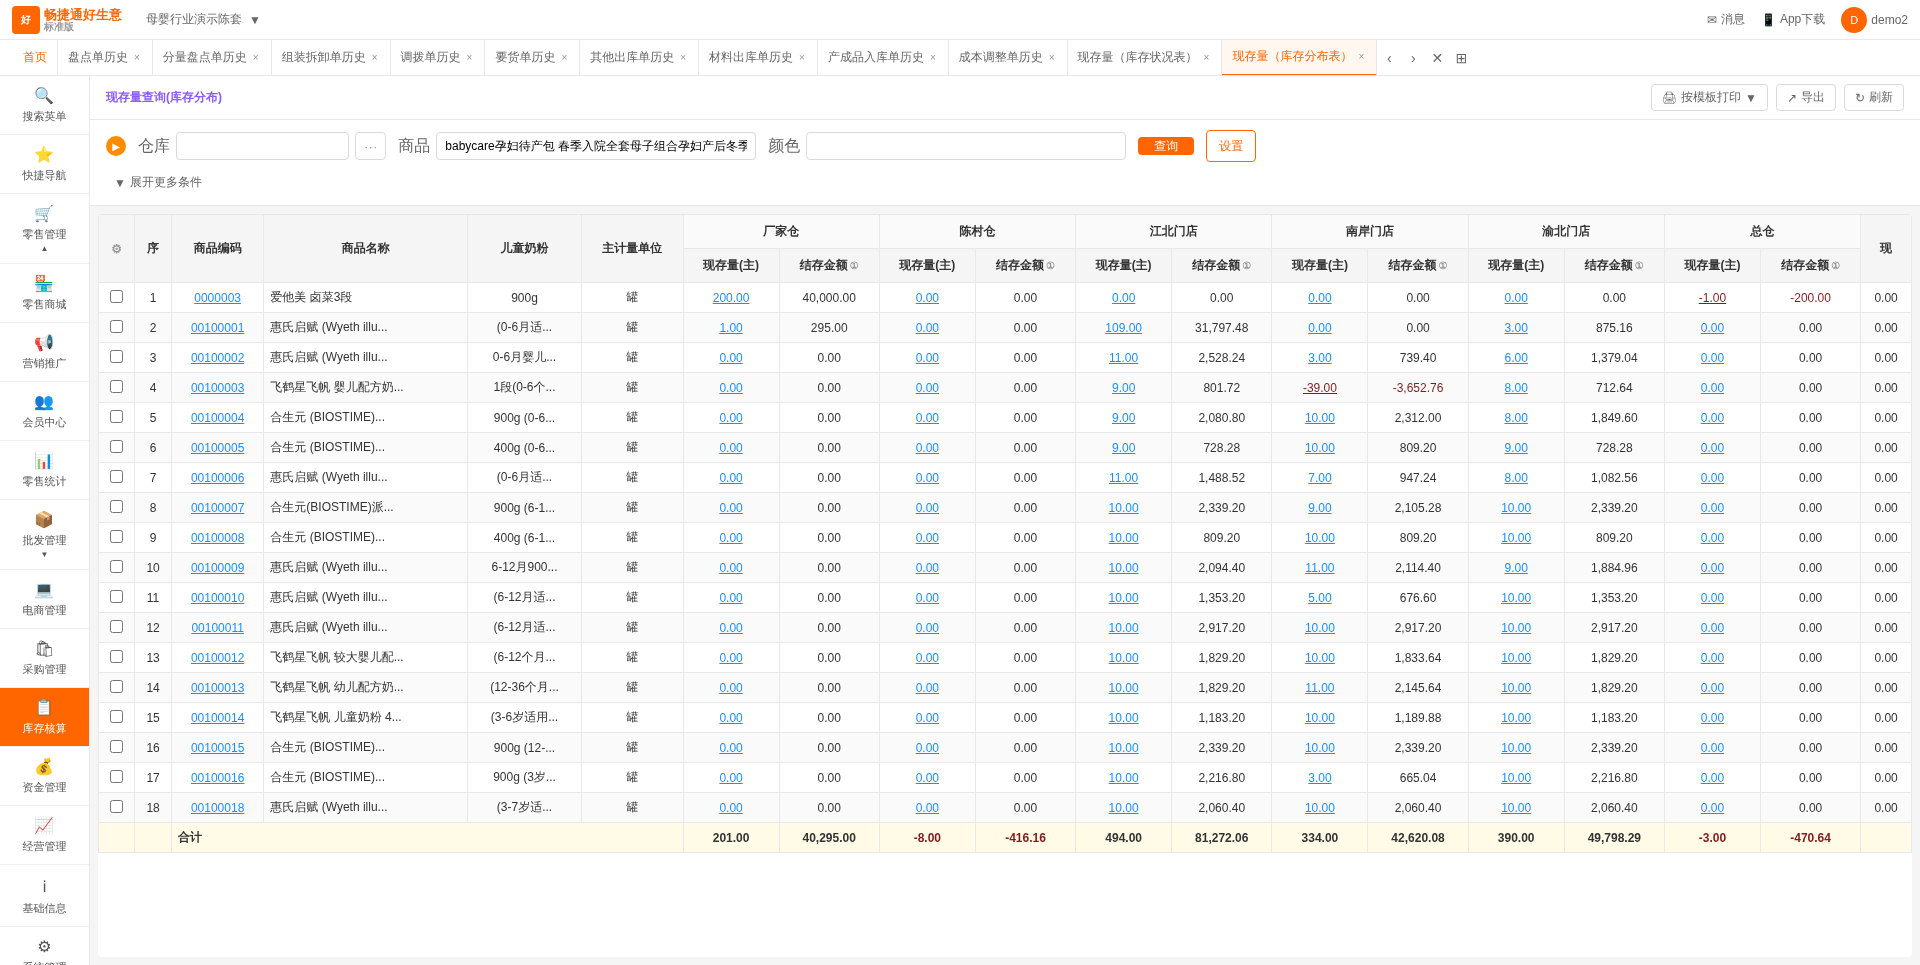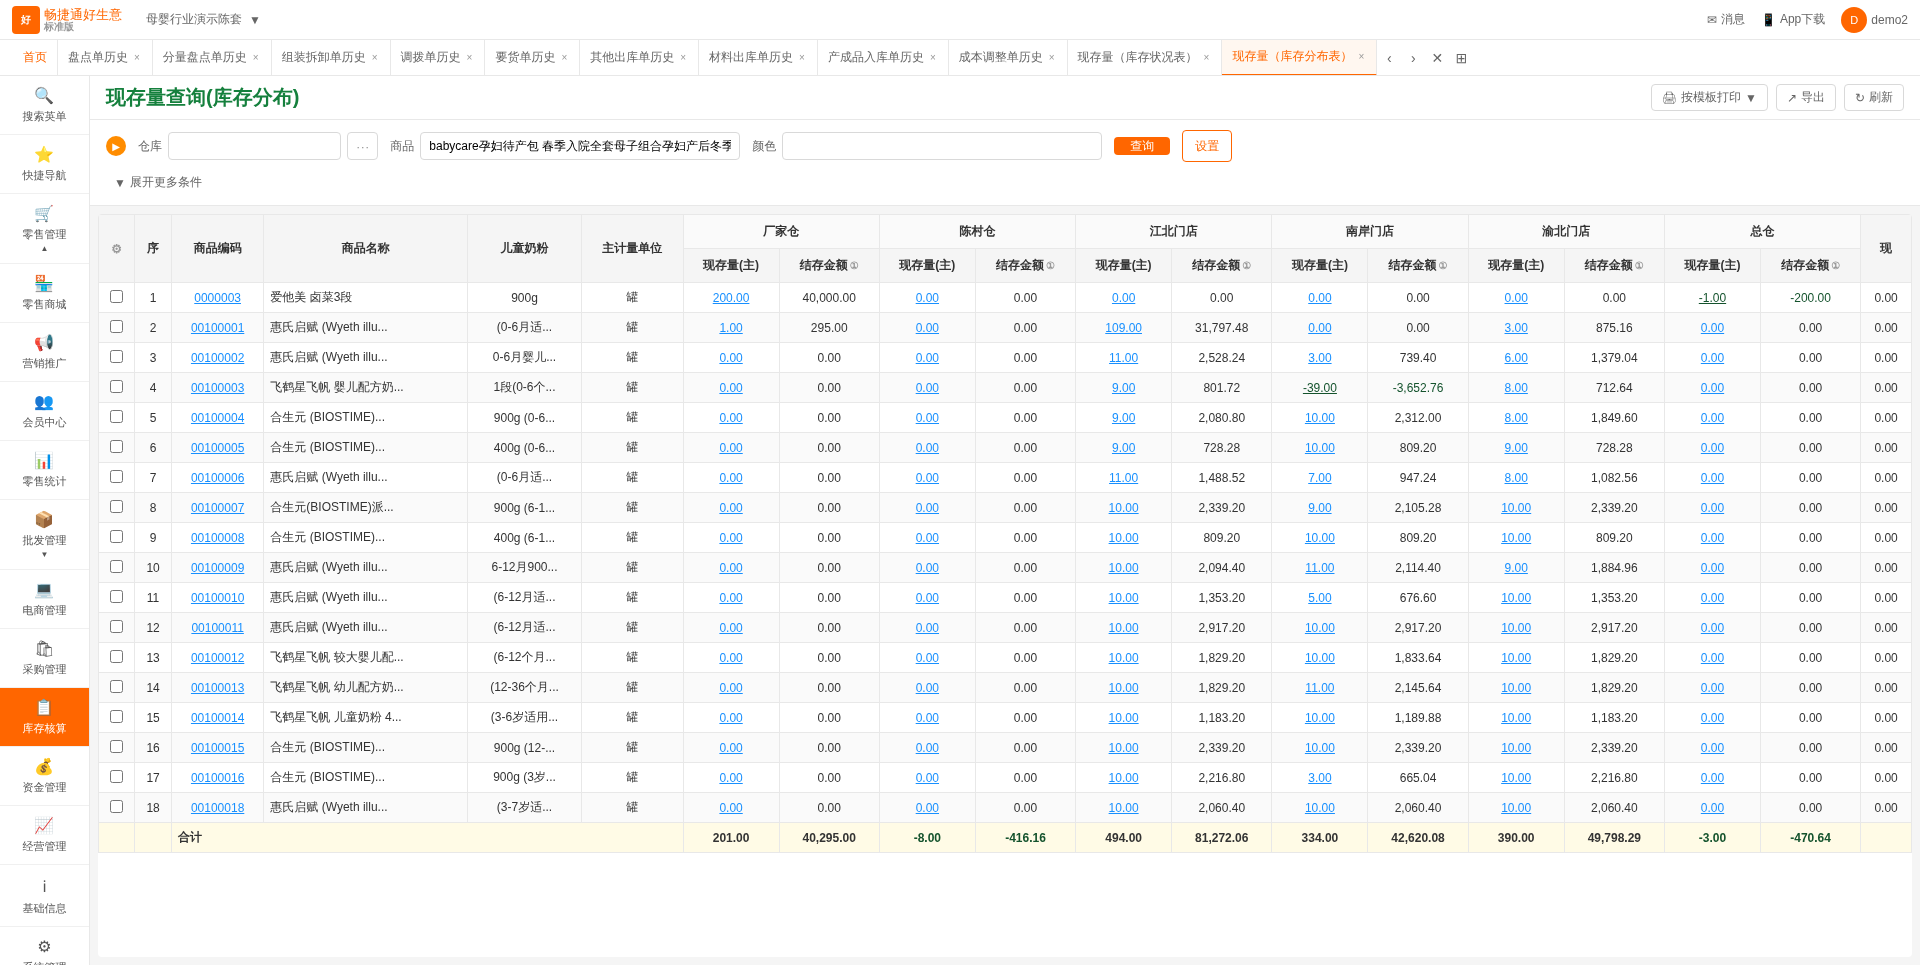--- a/index.html
+++ b/index.html
@@ -58,35 +58,35 @@
     .sidebar-item .expand-arrow { font-size: 8px; }
 
     
     .main-content { flex: 1; overflow: auto; display: flex; flex-direction: column; }
 
     
     .page-header {
       background: #fff; padding: 8px 16px; border-bottom: 1px solid #e8e8e8;
       display: flex; align-items: center; justify-content: space-between;
     }
-    .page-title { font-size: 20px; font-weight: bold; color: #15803d; }
+    .page-title { font-size: 12px; font-weight: bold; color: #8b5cf6; }
     .header-actions { display: flex; align-items: center; gap: 8px; }
     .btn-action {
       display: flex; align-items: center; gap: 4px; padding: 4px 10px;
       border: 1px solid #d9d9d9; border-radius: 4px; cursor: pointer;
       background: #fff; color: #666; font-size: 12px;
     }
 
     
     .search-area {
       background: #fff; padding: 10px 16px; border-bottom: 1px solid #e8e8e8;
     }
     .search-row { display: flex; align-items: center; gap: 12px; flex-wrap: wrap; }
     .search-field { display: flex; align-items: center; gap: 6px; }
-    .search-label { font-size: 12px; color: #666; white-space: nowrap; }
+    .search-label { font-size: 16px; color: #666; white-space: nowrap; }
     .search-input {
       height: 28px; border: 1px solid #d9d9d9; border-radius: 4px;
       padding: 0 8px; font-size: 12px; outline: none; min-width: 80px;
     }
     .search-input-long { min-width: 320px; }
     .search-input-medium { min-width: 120px; }
     .ellipsis-btn {
       height: 28px; padding: 0 8px; border: 1px solid #d9d9d9;
       border-radius: 4px; background: #fff; cursor: pointer; color: #999;
     }
@@ -117,40 +117,40 @@
       white-space: nowrap; text-align: center; color: #333;
     }
     thead th.group-header { background: #fafafa; }
     tbody tr { background: #fff; }
     tbody tr:nth-child(even) { background: #fafafa; }
     tbody td {
       padding: 6px 6px; border: 1px solid #e8e8e8; text-align: center;
       white-space: nowrap;
     }
     .td-link { color: #1890ff; cursor: pointer; text-decoration: underline; }
-    .td-negative { color: #14532d; }
+    .td-negative { color: #7f1d1d; }
     .td-left { text-align: left; }
     .sum-row { background: #fffbe6 !important; font-weight: bold; }
     .sum-row td { background: #fffbe6; }
     .gear-cell { cursor: pointer; color: #999; }
     .info-icon { color: #999; font-size: 10px; cursor: pointer; margin-left: 2px; }
 
     
     .table-container::-webkit-scrollbar { width: 6px; height: 6px; }
     .table-container::-webkit-scrollbar-thumb { background: #ccc; border-radius: 3px; }
   </style>
 </head>
 <body>
 
 <div class="top-bar">
   <div class="top-bar-left">
     <div class="logo-area">
       <div class="logo-icon">好</div>
       <div>
-        <div style="font-size:13px;color:#ff6600;font-weight:normal;line-height:1.2;">畅捷通好生意</div>
+        <div style="font-size:13px;color:#ff6600;font-weight:bold;line-height:1.2;">畅捷通好生意</div>
         <div style="font-size:10px;color:#999;line-height:1;">标准版</div>
       </div>
     </div>
     <div style="margin-left:16px; display:flex; align-items:center; gap:7px; font-size:12px; color:#666;">
       <span>母婴行业演示陈套</span>
       <span>▼</span>
     </div>
   </div>
   <div class="top-bar-right">
     <span>

